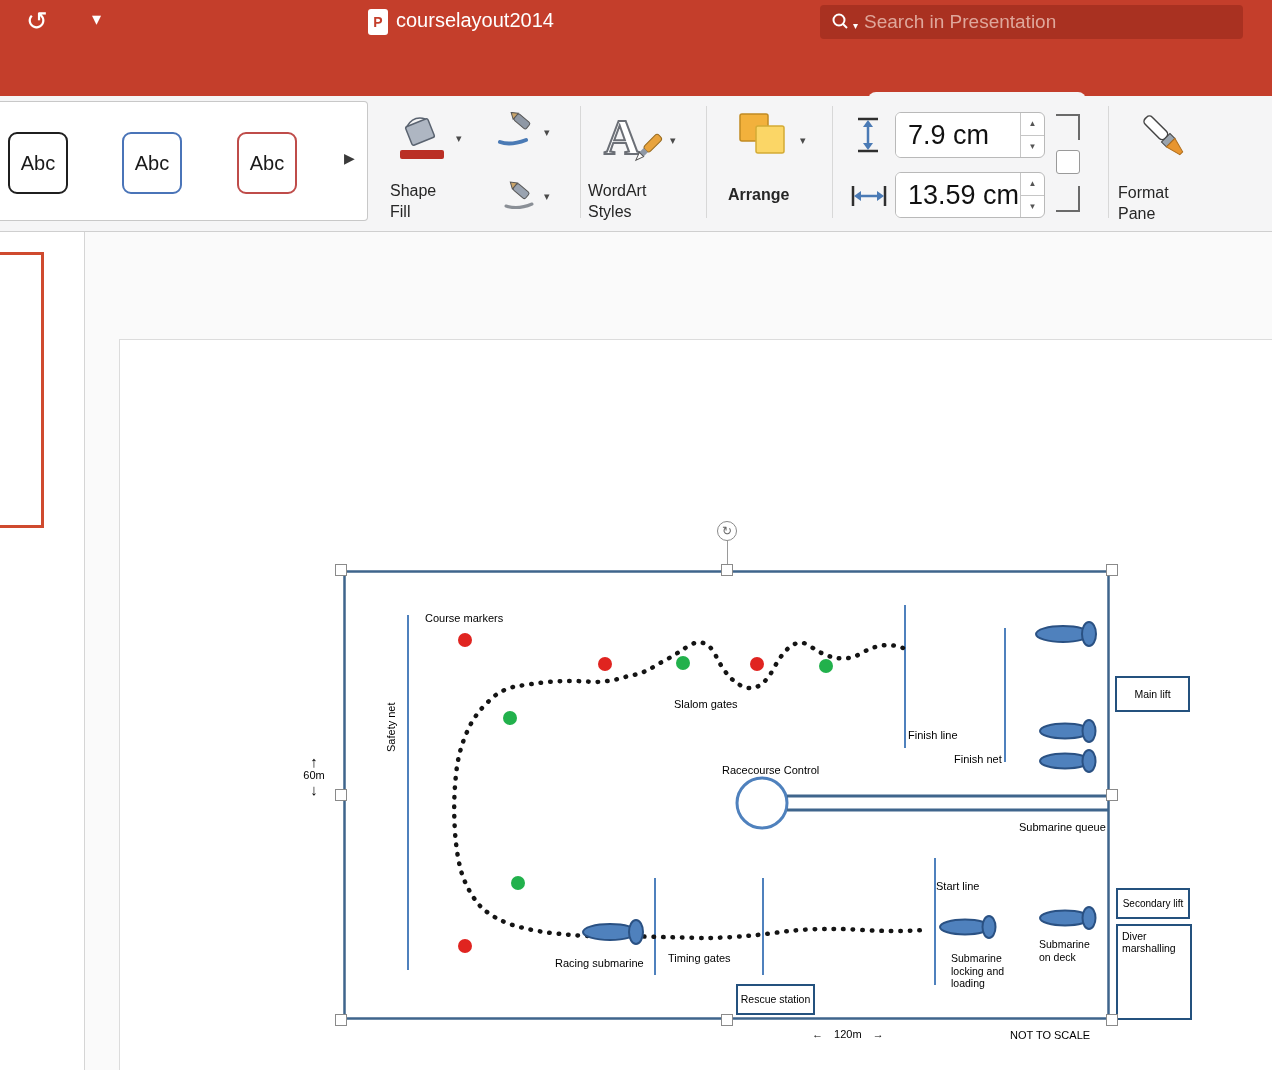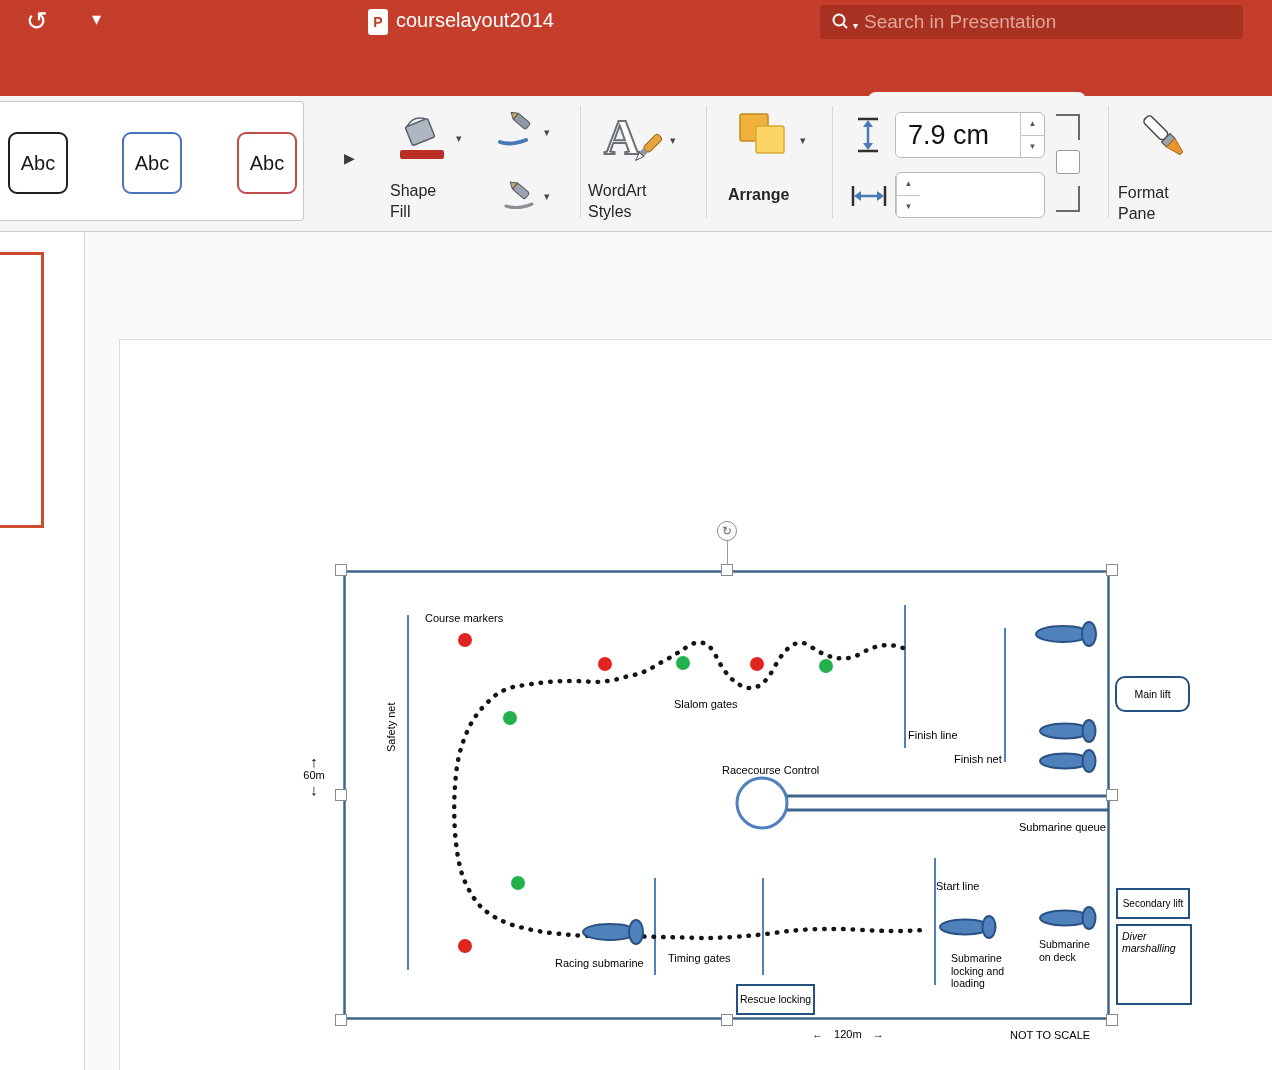--- a/index.html
+++ b/index.html
@@ -23,21 +23,21 @@
   .tabrow { left:0; top:44px; width:1272px; height:52px; background:#c43e2b; }
   .tab { position:absolute; top:58px; color:#fff; font-size:19px; font-weight:600; cursor:default; }
   .tab-active { position:absolute; left:868px; top:48px; width:218px; height:48px; background:#f5f5f6;
                 border-radius:8px 8px 0 0; display:flex; align-items:center; justify-content:center;
                 color:#ce4a2c; font-size:19px; font-weight:700; }
   .share { position:absolute; left:1150px; top:55px; display:flex; align-items:center; gap:7px; color:#fff;
            font-size:19px; font-weight:600; }
 
   
   .ribbon { left:0; top:96px; width:1272px; height:136px; background:#f5f5f6; border-bottom:1px solid #cfcfcf; }
-  .gallery { position:absolute; left:0; top:5px; width:304px; height:120px; background:#fff;
+  .gallery { position:absolute; left:0; top:5px; width:368px; height:120px; background:#fff;
              border:1px solid #c8c8c8; border-left:none; border-radius:0 4px 4px 0; }
   .style-cell { position:absolute; top:30px; width:60px; height:62px; background:#fff; border-radius:9px;
                 display:flex; align-items:center; justify-content:center; font-size:20px; color:#1a1a1a; }
   .gallery-more { position:absolute; left:344px; top:48px; font-size:14px; color:#3a3a3a; }
   .sep { position:absolute; top:10px; height:112px; width:1px; background:#d8d8d8; }
   .rlabel { position:absolute; text-align:left; font-size:16px; color:#262626; line-height:21px; }
   .caret { position:absolute; font-size:11px; color:#4a4a4a; }
   .spinner { position:absolute; width:150px; height:46px; background:#fff; border:1px solid #b9b9b9; border-radius:6px;
              display:flex; overflow:hidden; }
   .spinner input { flex:1; border:none; outline:none; font-size:27px; color:#111; padding-left:12px; width:110px;
@@ -204,20 +204,21 @@
     <div class="abs" style="left:850px; top:86px;">
       <svg width="38" height="28" viewBox="0 0 38 28">
         <line x1="3" y1="4" x2="3" y2="24" stroke="#2f2f2f" stroke-width="2.5"></line>
         <line x1="35" y1="4" x2="35" y2="24" stroke="#2f2f2f" stroke-width="2.5"></line>
         <line x1="7" y1="14" x2="31" y2="14" stroke="#4a7ab5" stroke-width="2.5"></line>
         <path d="M4 14 L11 9 L11 19 Z" fill="#4a7ab5"></path>
         <path d="M34 14 L27 9 L27 19 Z" fill="#4a7ab5"></path>
       </svg>
     </div>
     <div class="spinner" style="left:895px; top:76px;">
+      <input type="text" value="13.59 cm" style="">
       <div class="steps">
         <span>▲</span>
         <span>▼</span>
       </div>
     </div>
     <div class="bracket-top" style="left:1056px; top:18px;"></div>
     <div class="checkbox" style="left:1056px; top:54px;"></div>
     <div class="bracket-bot" style="left:1056px; top:90px;"></div>
 
     <div class="sep" style="left:1108px;"></div>
@@ -317,24 +318,24 @@
     <div class="arr">↓</div>
   </div>
 
   <div class="dlabel" style="left:812px; top:1028px;">
     <span>←</span>
     <span style="margin:0 8px;">120m</span>
     <span>→</span>
   </div>
   <span class="dlabel" style="left:1010px; top:1029px;">NOT TO SCALE</span>
 
-  <div class="dbox" style="left:1115px; top:676px; width:75px; height:36px;border-radius:10px;">Main lift</div>
+  <div class="dbox" style="left:1115px; top:676px; width:75px; height:36px;">Main lift</div>
   <div class="dbox" style="left:1116px; top:888px; width:74px; height:31px; font-size:10px;">Secondary lift</div>
-  <div class="dbox" style="left:1116px; top:924px; width:76px; height:81px; align-items:flex-start; justify-content:flex-start; text-align:left; padding:4px;font-style:italic;">Diver marshalling</div>
-  <div class="dbox" style="left:736px; top:984px; width:79px; height:31px;">Rescue locking</div>
+  <div class="dbox" style="left:1116px; top:924px; width:76px; height:96px; align-items:flex-start; justify-content:flex-start; text-align:left; padding:4px;">Diver marshalling</div>
+  <div class="dbox" style="left:736px; top:984px; width:79px; height:31px;">Rescue station</div>
 
   <div class="rot-line" style="left:727px; top:541px; height:23px;"></div>
   <div class="rot-handle" style="left:717px; top:521px;">
     <span>↻</span>
   </div>
   <div class="handle" style="left:335px;  top:564px;"></div>
   <div class="handle" style="left:721px;  top:564px;"></div>
   <div class="handle" style="left:1106px; top:564px;"></div>
   <div class="handle" style="left:335px;  top:789px;"></div>
   <div class="handle" style="left:1106px; top:789px;"></div>

